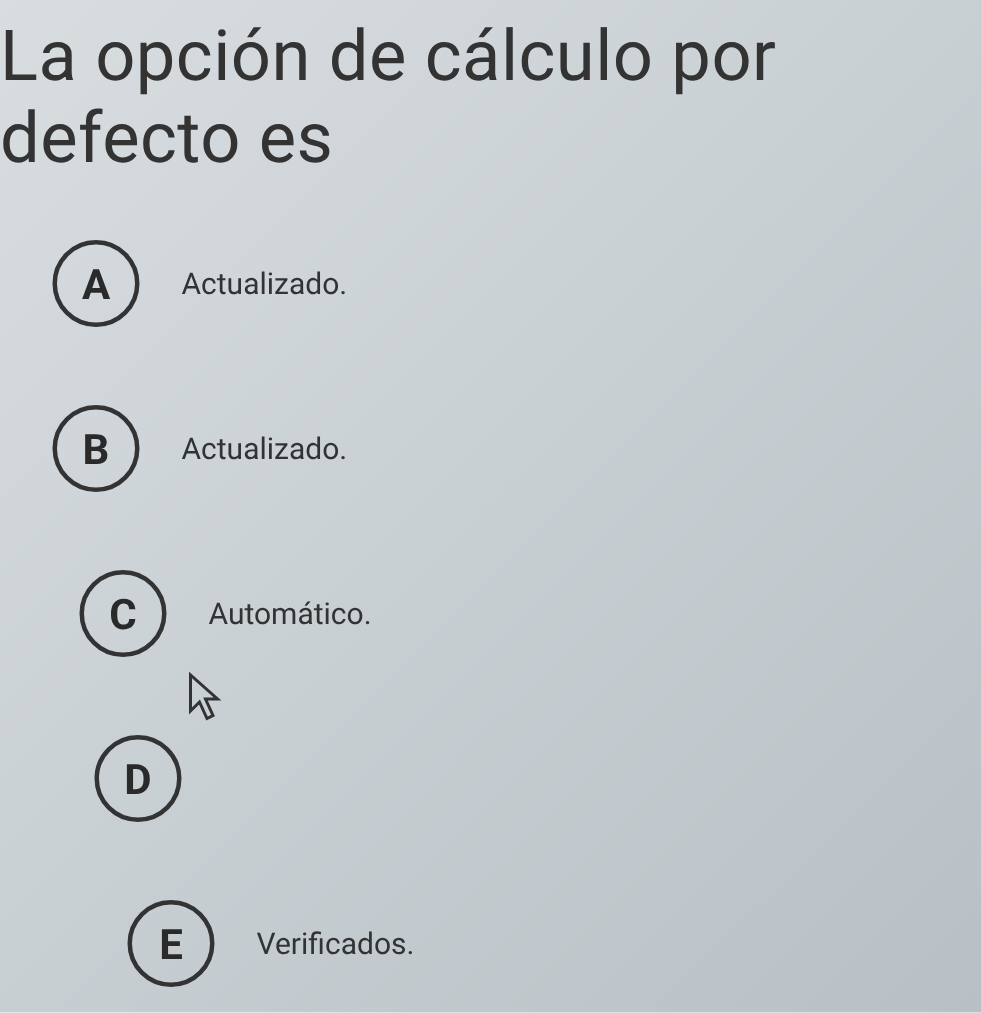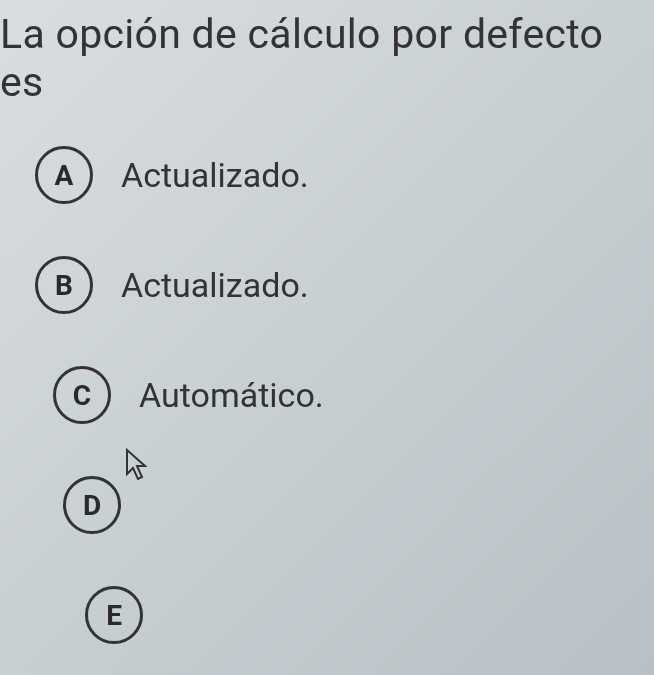--- a/index.html
+++ b/index.html
@@ -10,21 +10,21 @@
     body {
       width: 654px;
       height: 675px;
       background: linear-gradient(135deg, #d8dde0 0%, #c8cfd3 50%, #b8c0c5 100%);
       font-family: -apple-system, BlinkMacSystemFont, "Segoe UI", Roboto, sans-serif;
       color: #2a2a2a;
       padding: 0;
       overflow: hidden;
     }
     .question {
-      font-size: 41px;
+      font-size: 47px;
       font-weight: 400;
       padding: 10px 0 40px 0;
       color: #333;
       letter-spacing: 0.3px;
     }
     .options {
       padding-left: 35px;
     }
     .option {
       display: flex;
@@ -40,21 +40,21 @@
       display: flex;
       align-items: center;
       justify-content: center;
       font-size: 28px;
       font-weight: 700;
       color: #2a2a2a;
       margin-right: 28px;
       flex-shrink: 0;
     }
     .option-text {
-      font-size: 34px;
+      font-size: 20px;
       font-weight: 400;
       color: #333;
     }
     .option:nth-child(3) {
       padding-left: 18px;
     }
     .option:nth-child(4) {
       padding-left: 28px;
     }
     .option:nth-child(5) {
@@ -83,18 +83,19 @@
   </div>
   <div class="option">
     <div class="option-letter">C</div>
     <div class="option-text">Automático.</div>
   </div>
   <div class="option">
     <div class="option-letter">D</div>
   </div>
   <div class="option">
     <div class="option-letter">E</div>
+    <div class="option-text">Verificados.</div>
   </div>
 </div>
 
 <svg class="cursor" width="28" height="36" viewBox="0 0 28 36">
   <path d="M 2 2 L 2 26 L 8 20 L 13 31 L 17 29 L 12 18 L 20 18 Z" fill="none" stroke="#333" stroke-width="2"></path>
 </svg>
 
 </body></html>

